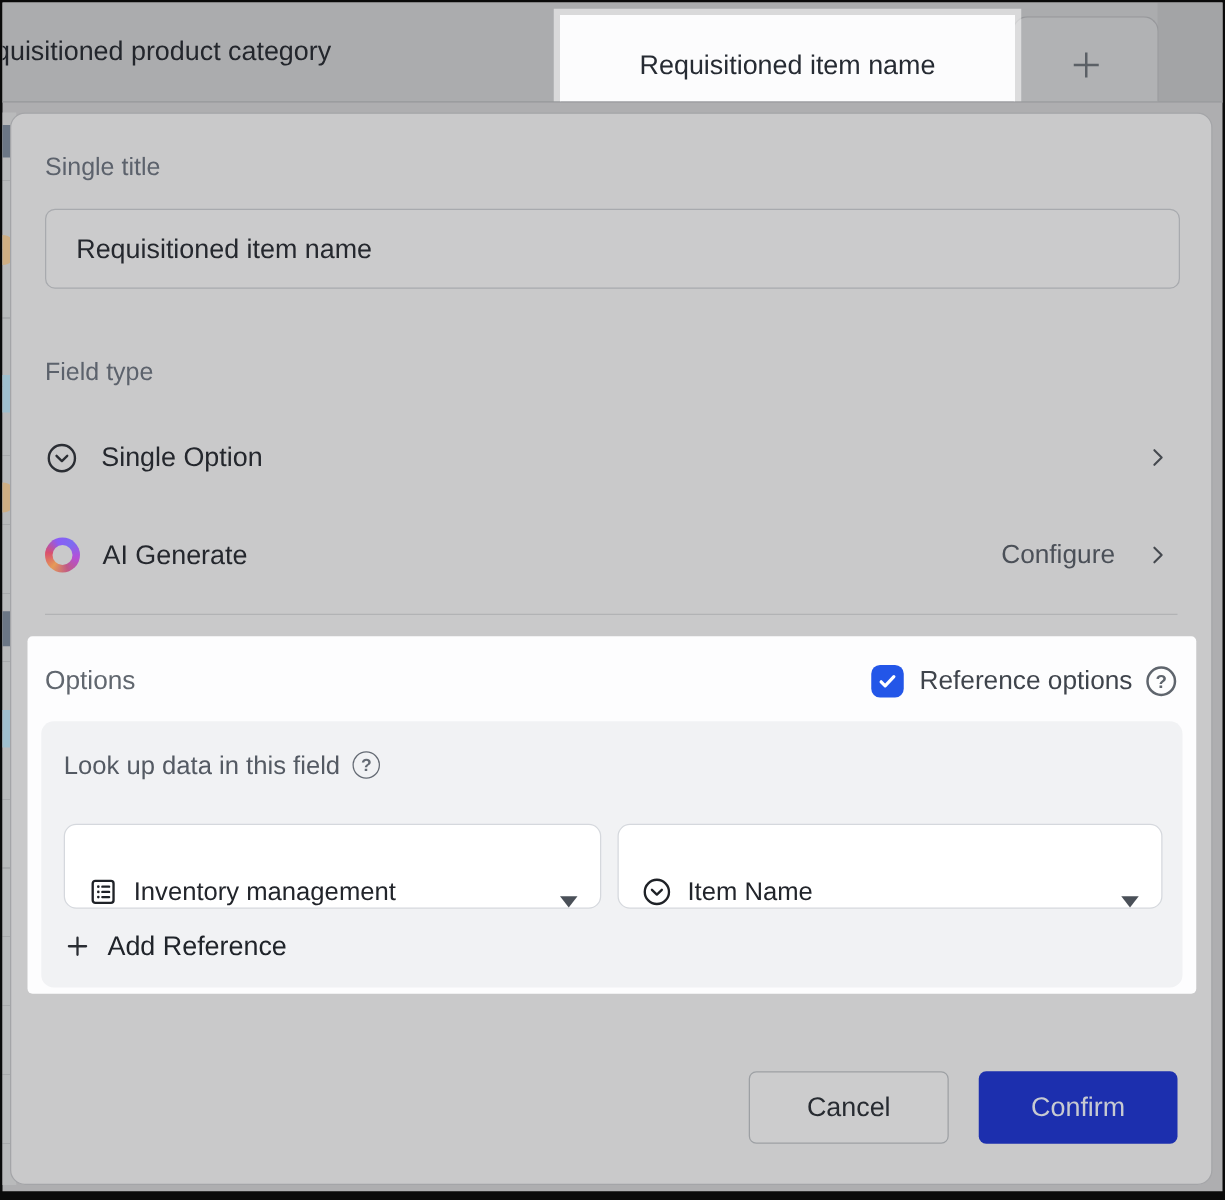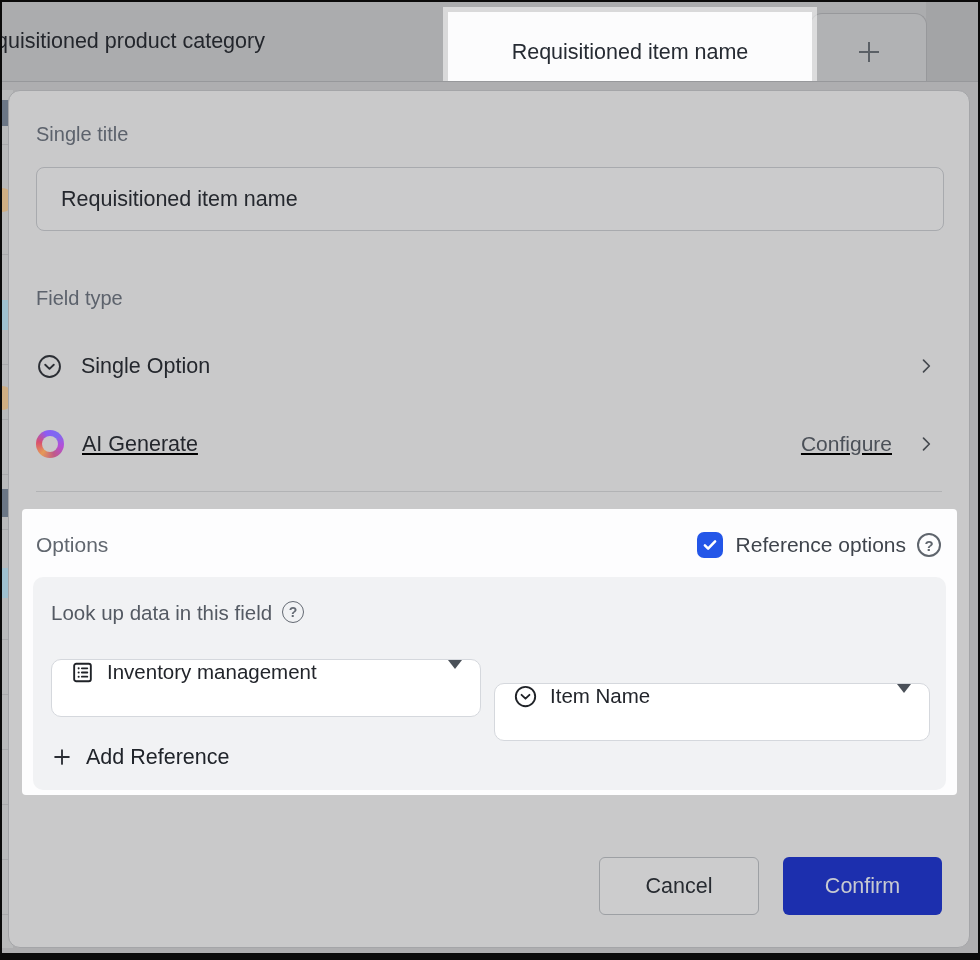--- a/index.html
+++ b/index.html
@@ -51,23 +51,23 @@
   .ref-label{font-size:21px;color:#3f444c;margin-left:13px;}
   .help-icon{width:24px;height:24px;border-radius:50%;border:2px solid #5f656d;color:#5f656d;display:inline-flex;align-items:center;justify-content:center;font-size:15px;font-weight:700;flex:none;}
   .help-icon::before{content:"?";}
   .options-row .help-icon{margin-left:11px;}
 
   .lookup-panel{position:absolute;left:11px;top:68px;width:913px;height:213px;background:var(--panel-gray);border-radius:10px;}
   .lookup-label-row{position:absolute;left:18px;top:24px;display:flex;align-items:flex-start;gap:10px;}
   .lookup-label{font-size:20.5px;color:#545a63;}
   .lookup-label-row .help-icon{width:22px;height:22px;border-width:1.8px;font-size:14px;color:#646a73;border-color:#646a73;}
   .selects-row{position:absolute;left:18px;top:82px;display:flex;gap:13px;}
-  .select{height:58px;background:#ffffff;border:1px solid #d5d8dd;border-radius:10px;display:flex;align-items:flex-start;padding:0 18px;cursor:pointer;}
+  .select{height:68px;background:#ffffff;border:1px solid #d5d8dd;border-radius:10px;display:flex;align-items:flex-end;padding:0 18px;cursor:pointer;}
   .select-table{width:430px;}
-  .select-field{width:436px;margin-top:24px;}
+  .select-field{width:436px;}
   .select .sel-label{font-size:20.5px;color:#22252b;margin-left:12px;white-space:nowrap;}
   .tri-down{margin-left:auto;width:0;height:0;border-left:7px solid transparent;border-right:7px solid transparent;border-top:9px solid #4a5058;}
   .grid-icon{width:25px;height:25px;color:#1f2227;flex:none;}
   .select .circle-chev-icon{width:25px;height:25px;color:#1f2227;}
   .add-condition{position:absolute;left:18px;top:158px;height:44px;display:flex;align-items:center;gap:13px;cursor:pointer;}
   .plus-small{width:22px;height:22px;color:#2a2d33;}
   .add-condition-label{font-size:21.5px;color:#20242a;}
 
   
   .btn{position:absolute;top:766px;height:58px;border-radius:6px;display:flex;align-items:center;justify-content:center;font-size:21.5px;cursor:pointer;font-family:inherit;}
@@ -114,21 +114,21 @@
         <path d="M8.2 10.4l3.8 3.7 3.8-3.7" stroke-linecap="round" stroke-linejoin="round"></path>
       </svg>
     <span class="row-label">Single Option</span>
     <span class="row-right">
       <svg class="chev-right" viewBox="0 0 24 24" fill="none" stroke="currentColor" stroke-width="2">
           <path d="M9 5l7 7-7 7" stroke-linecap="round" stroke-linejoin="round"></path>
         </svg>
     </span>
   </div>
 
-  <div class="type-row" style="top:326px;text-decoration:underline;">
+  <div class="type-row" style="top:326px;">
     <span class="ai-ring"></span>
     <span class="row-label">AI Generate</span>
     <span class="row-right">
       <span class="configure-label">Configure</span>
       <svg class="chev-right" viewBox="0 0 24 24" fill="none" stroke="currentColor" stroke-width="2">
           <path d="M9 5l7 7-7 7" stroke-linecap="round" stroke-linejoin="round"></path>
         </svg>
     </span>
   </div>
 

